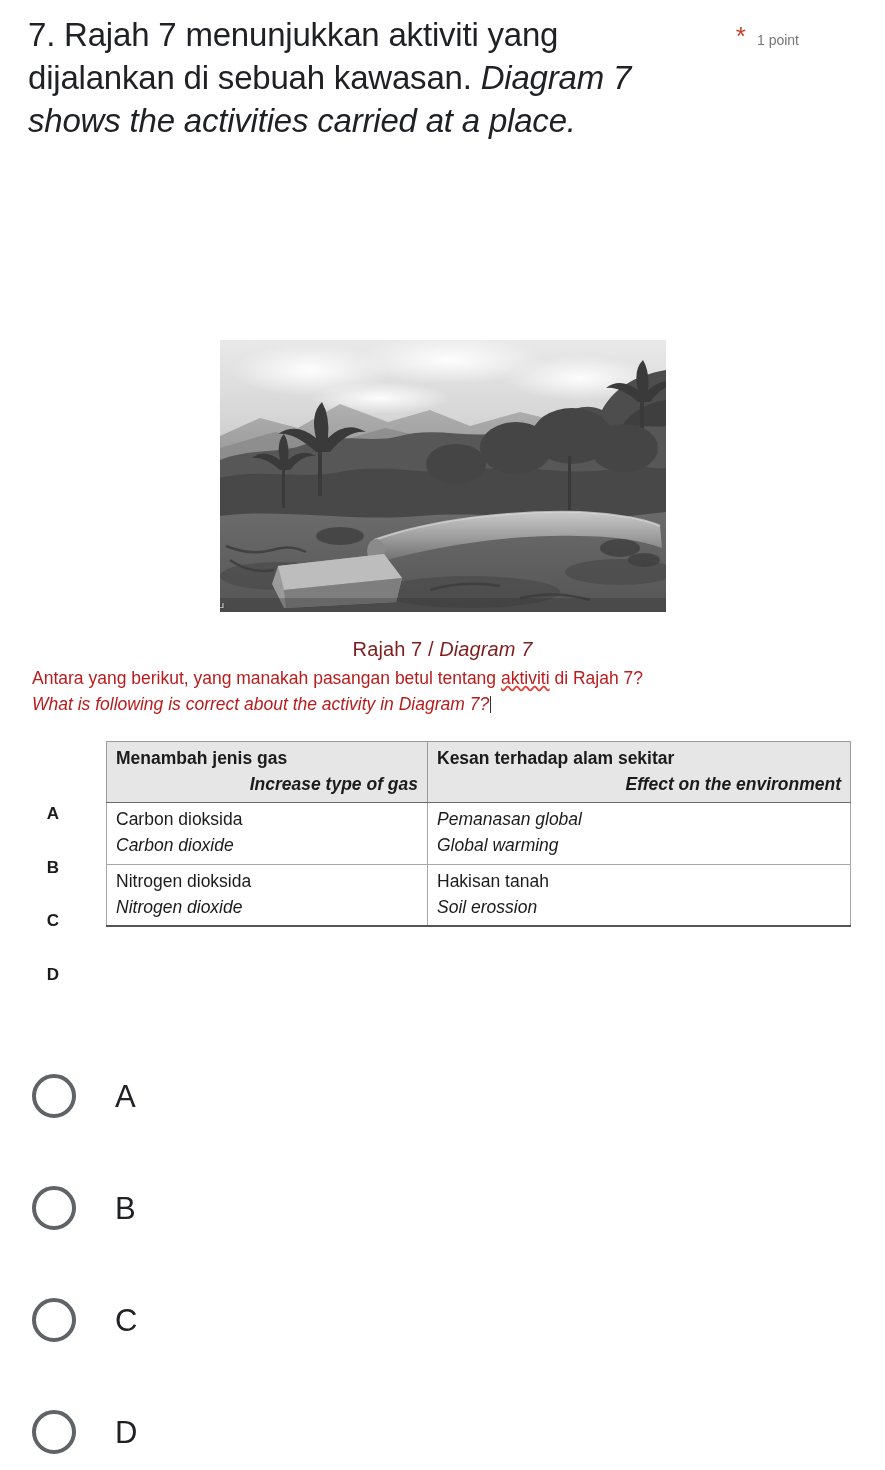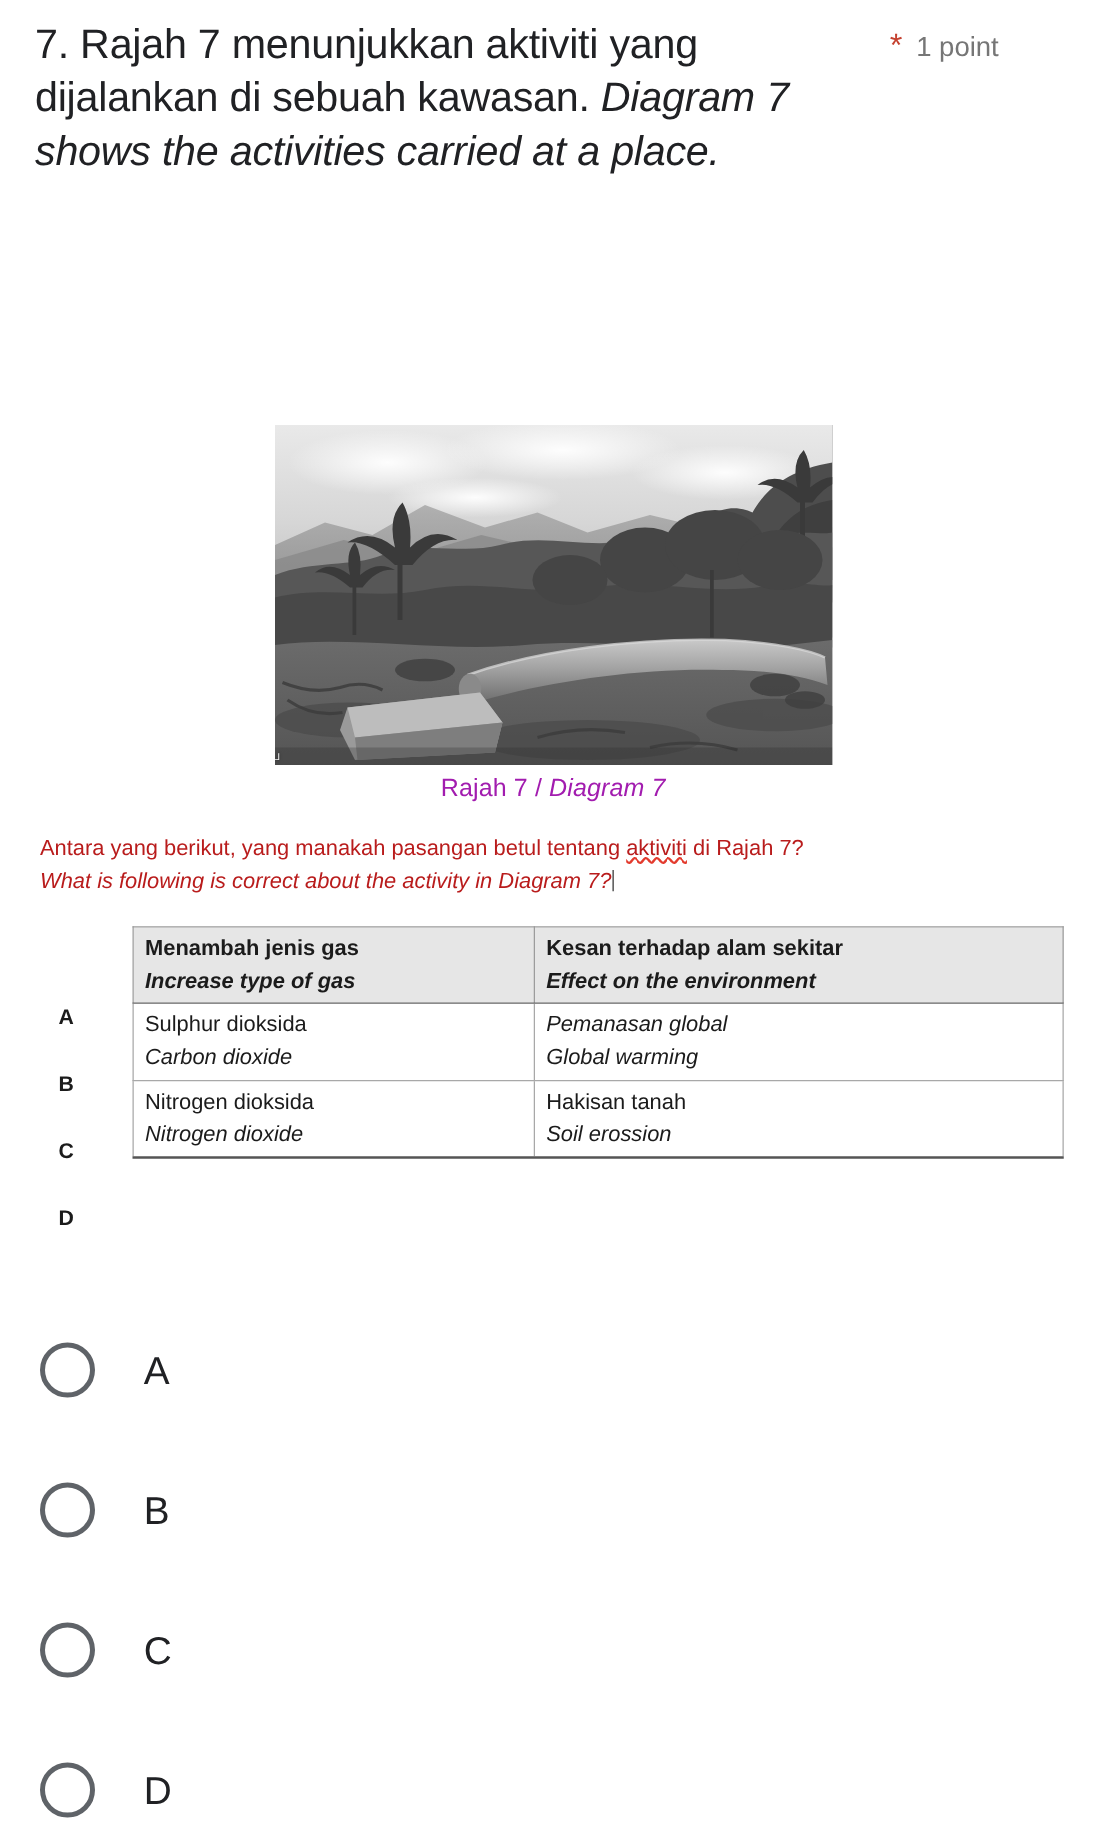--- a/index.html
+++ b/index.html
@@ -45,21 +45,21 @@
   }
   .req-star {
     color: #c5412f;
     font-size: 26px;
     line-height: 1;
     margin-right: 11px;
     font-family: "Liberation Sans", sans-serif;
   }
   .point-label {
     color: #767676;
-    font-size: 22px;
+    font-size: 14px;
     line-height: 1;
   }
 
   
   .figure-wrap {
     position: absolute;
     left: 0;
     top: 340px;
     width: 885px;
     text-align: center;
@@ -81,23 +81,23 @@
     font-size: 8px;
     color: #f0f0f0;
     font-family: "Liberation Sans", sans-serif;
     transform: scaleX(-1);
     transform-origin: left bottom;
     letter-spacing: 0.2px;
     text-shadow: 0 0 2px rgba(0,0,0,.6);
     white-space: nowrap;
   }
   .fig-caption {
-    margin-top: 8px;
+    margin-top: 26px;
     font-size: 20px;
-    color: #a21caf;
+    color: #7f1d1d;
     letter-spacing: 0.1px;
   }
   .fig-caption .it { font-style: italic; }
 
   
   .stem {
     position: absolute;
     left: 32px;
     top: 666px;
     width: 820px;
@@ -153,21 +153,21 @@
   table.opts thead th {
     background: #e6e6e6;
     font-weight: bold;
     border-bottom: 1px solid #6b6b6b;
   }
   table.opts tbody td { border-color: #a8a8a8; }
   table.opts tbody tr:last-child td { border-bottom: 2px solid #555; }
   table.opts { border: 1px solid #555; }
   .l1 { display: block; }
   .l2 { display: block; font-style: italic; }
-  thead .l2 { font-weight: bold; }
+  thead .l2 { font-weight: bold; text-align: right; }
 
   .row-letters {
     position: absolute;
     left: 0; top: 0;
     width: 106px;
   }
   .row-letter {
     position: absolute;
     left: 0;
     width: 106px;
@@ -341,21 +341,21 @@
         </th>
         <th>
           <span class="l1">Kesan terhadap alam sekitar</span>
           <span class="l2">Effect on the environment</span>
         </th>
       </tr>
     </thead>
     <tbody>
       <tr>
         <td>
-          <span class="l1">Sulphur dioksida</span>
+          <span class="l1">Carbon dioksida</span>
           <span class="l2">Carbon dioxide</span>
         </td>
         <td>
           <span class="l1 l2" style="font-style:italic">Pemanasan global</span>
           <span class="l2">Global warming</span>
         </td>
       </tr>
       <tr>
         <td>
           <span class="l1">Nitrogen dioksida</span>

